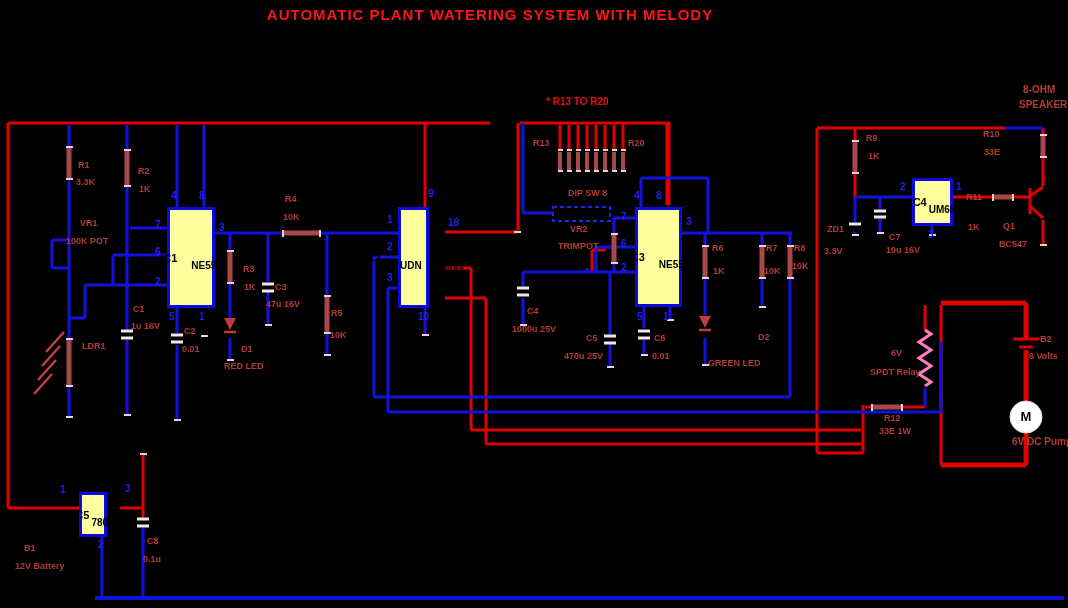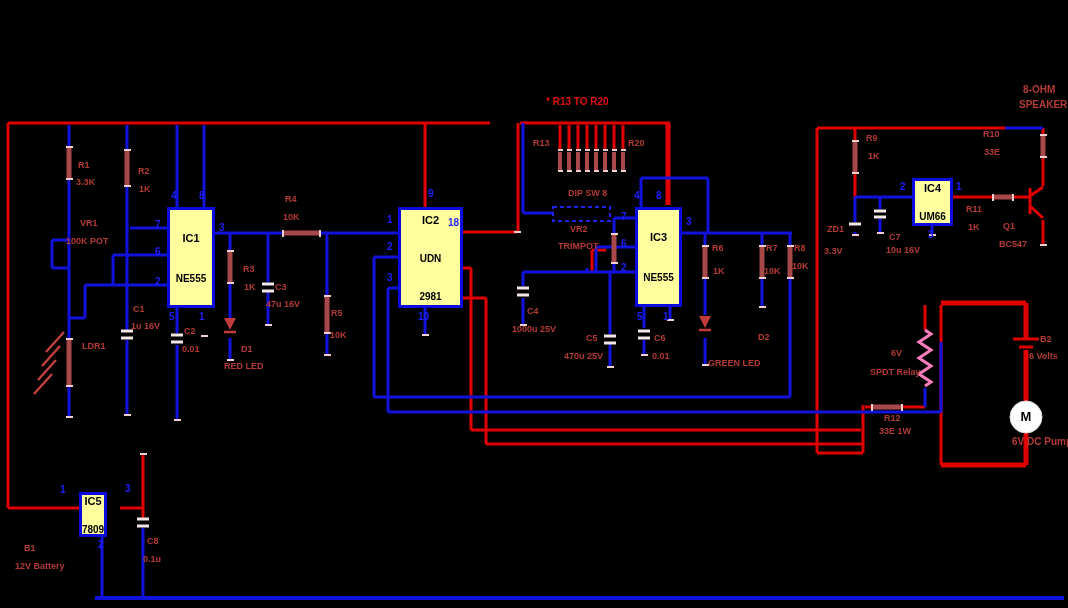--- a/index.html
+++ b/index.html
@@ -6,26 +6,26 @@
   #stage{position:relative;width:1068px;height:608px;background:#000;overflow:hidden;
          font-family:"Liberation Sans",sans-serif;}
   #stage svg{position:absolute;left:0;top:0;}
   .title{position:absolute;left:170px;top:6px;width:640px;text-align:center;
          color:#ff1414;font:bold 15px "Liberation Sans",sans-serif;letter-spacing:1px;white-space:nowrap;}
   .lbl{position:absolute;color:#b23b35;font:bold 9px "Liberation Sans",sans-serif;white-space:nowrap;}
   .lbl.bright{color:#e01010;font-size:10px;}
   .lbl.tiny{font-size:10px;}
   .pin{position:absolute;color:#1f1fff;font:bold 10px "Liberation Sans",sans-serif;white-space:nowrap;}
   .ic{position:absolute;background:#ffff9e;border:3px solid #0b0bdf;box-sizing:border-box;
-      display:flex;flex-direction:column;align-items:center;justify-content:center;
+      display:flex;flex-direction:row;align-items:center;justify-content:center;
       color:#000;text-align:center;}
   .ic .ref{font:bold 11px "Liberation Sans",sans-serif;}
   .ic .part{font:bold 10px "Liberation Sans",sans-serif;margin-top:15px;}
   .ic1{left:167px;top:207px;width:48px;height:101px;gap:14px;}
-  .ic2{left:398px;top:207px;width:65px;height:101px;gap:12px;}
+  .ic2{left:398px;top:207px;width:31px;height:101px;gap:20px;}
   .ic3{left:635px;top:207px;width:47px;height:100px;gap:14px;}
   .ic4{left:912px;top:178px;width:41px;height:48px;gap:2px;}
   .ic5{left:79px;top:492px;width:28px;height:45px;gap:2px;}
   .motorM{position:absolute;left:1010px;top:409px;width:32px;text-align:center;
           color:#000;font:bold 13px "Liberation Sans",sans-serif;}
 </style>
 </head>
 <body>
 
 <div id="stage">
@@ -57,20 +57,21 @@
 
     <rect x="553" y="207" width="57" height="14" fill="none" stroke="#2222ee" stroke-width="2" stroke-dasharray="4,3"></rect>
 
     <path fill="none" stroke="#ff7fbf" stroke-width="3" d="M925,330l6,4l-12,8l12,8l-12,8l12,8l-12,8l12,8l-6,4"></path>
 
     <path fill="none" stroke="#e10000" stroke-width="3" d="M1013,339H1039M1019,347H1033"></path>
 
     <circle cx="1026" cy="417" r="16" fill="#ffffff" stroke="#dddddd"></circle>
   </svg>
 
+  <div class="title">AUTOMATIC PLANT WATERING SYSTEM WITH MELODY</div>
 
   <div class="ic ic1">
     <div class="ref">IC1</div>
     <div class="part">NE555</div>
   </div>
   <div class="ic ic2">
     <div class="ref">IC2</div>
     <div class="part">UDN</div>
     <div class="part">2981</div>
   </div>
@@ -164,21 +165,21 @@
   <div class="lbl" style="left:792px;top:261px">10K</div>
 
   <div class="lbl" style="left:866px;top:133px">R9</div>
   <div class="lbl" style="left:868px;top:151px">1K</div>
   <div class="lbl" style="left:983px;top:129px">R10</div>
   <div class="lbl" style="left:984px;top:147px">33E</div>
   <div class="lbl" style="left:827px;top:224px">ZD1</div>
   <div class="lbl" style="left:824px;top:246px">3.3V</div>
   <div class="lbl" style="left:889px;top:232px">C7</div>
   <div class="lbl" style="left:886px;top:245px">10u 16V</div>
-  <div class="lbl" style="left:966px;top:204px">R11</div>
+  <div class="lbl" style="left:966px;top:192px">R11</div>
   <div class="lbl" style="left:968px;top:222px">1K</div>
   <div class="lbl" style="left:1003px;top:221px">Q1</div>
   <div class="lbl" style="left:999px;top:239px">BC547</div>
   <div class="lbl tiny" style="left:1023px;top:84px">8-OHM</div>
   <div class="lbl tiny" style="left:1019px;top:99px">SPEAKER</div>
 
   <div class="lbl" style="left:891px;top:348px">6V</div>
   <div class="lbl" style="left:870px;top:367px">SPDT Relay</div>
   <div class="lbl" style="left:884px;top:413px">R12</div>
   <div class="lbl" style="left:879px;top:426px">33E 1W</div>

